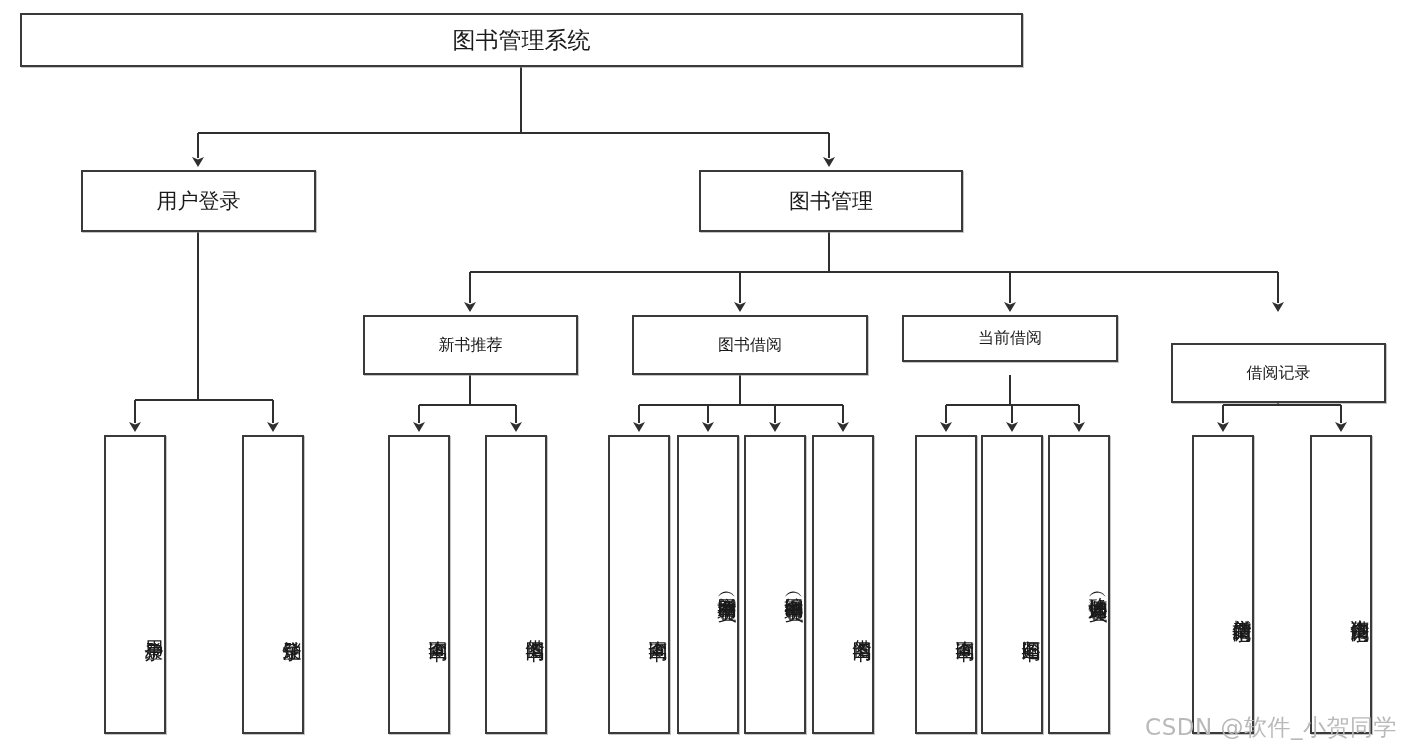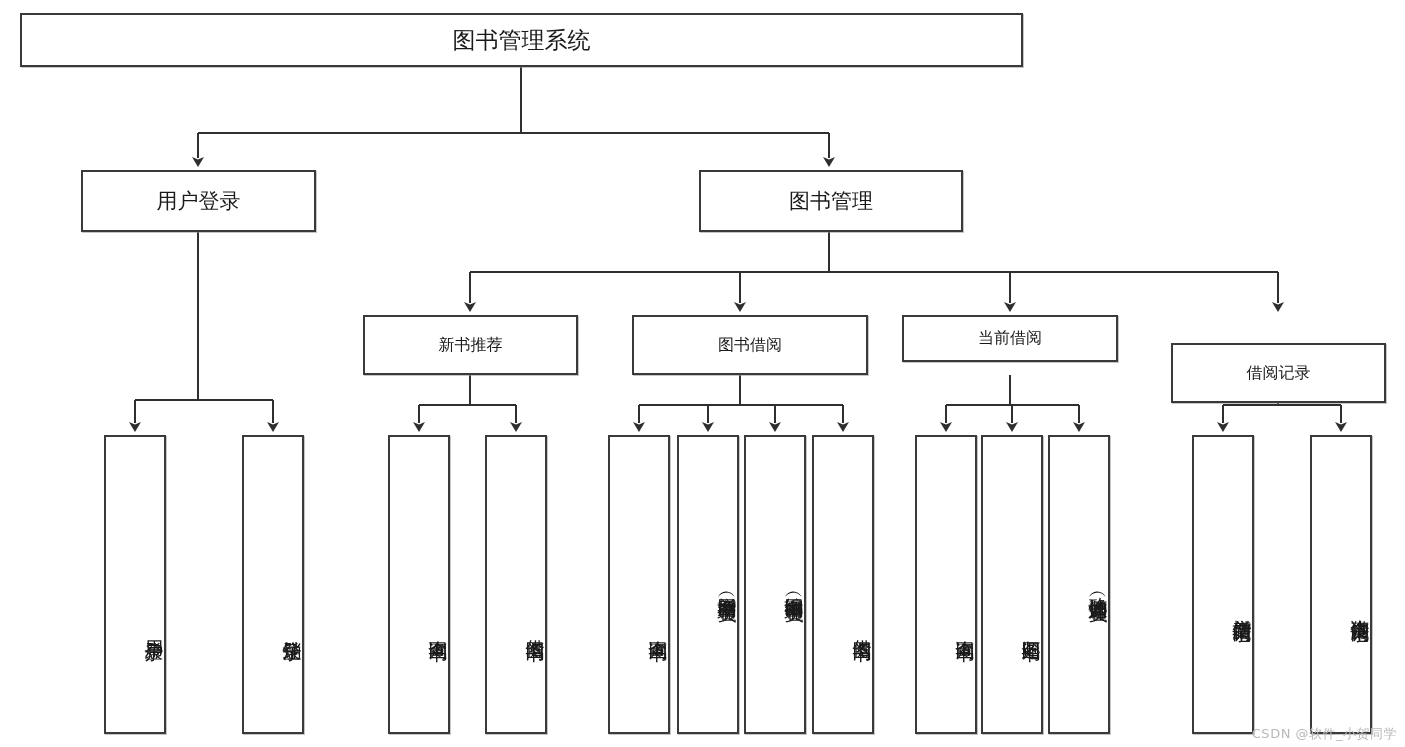--- a/index.html
+++ b/index.html
@@ -64,21 +64,21 @@
   .node.leaf.tall-text {
     padding-top: 4px;
   }
   .node-label {
     white-space: nowrap;
   }
   #watermark {
     position: absolute;
     right: 8px;
     bottom: 4px;
-    font-size: 13px;
+    font-size: 23px;
     color: #b9b9b9;
     letter-spacing: 0.5px;
     user-select: none;
   }
 </style>
 </head>
 <body>
 
 <div id="diagram-root">
 

